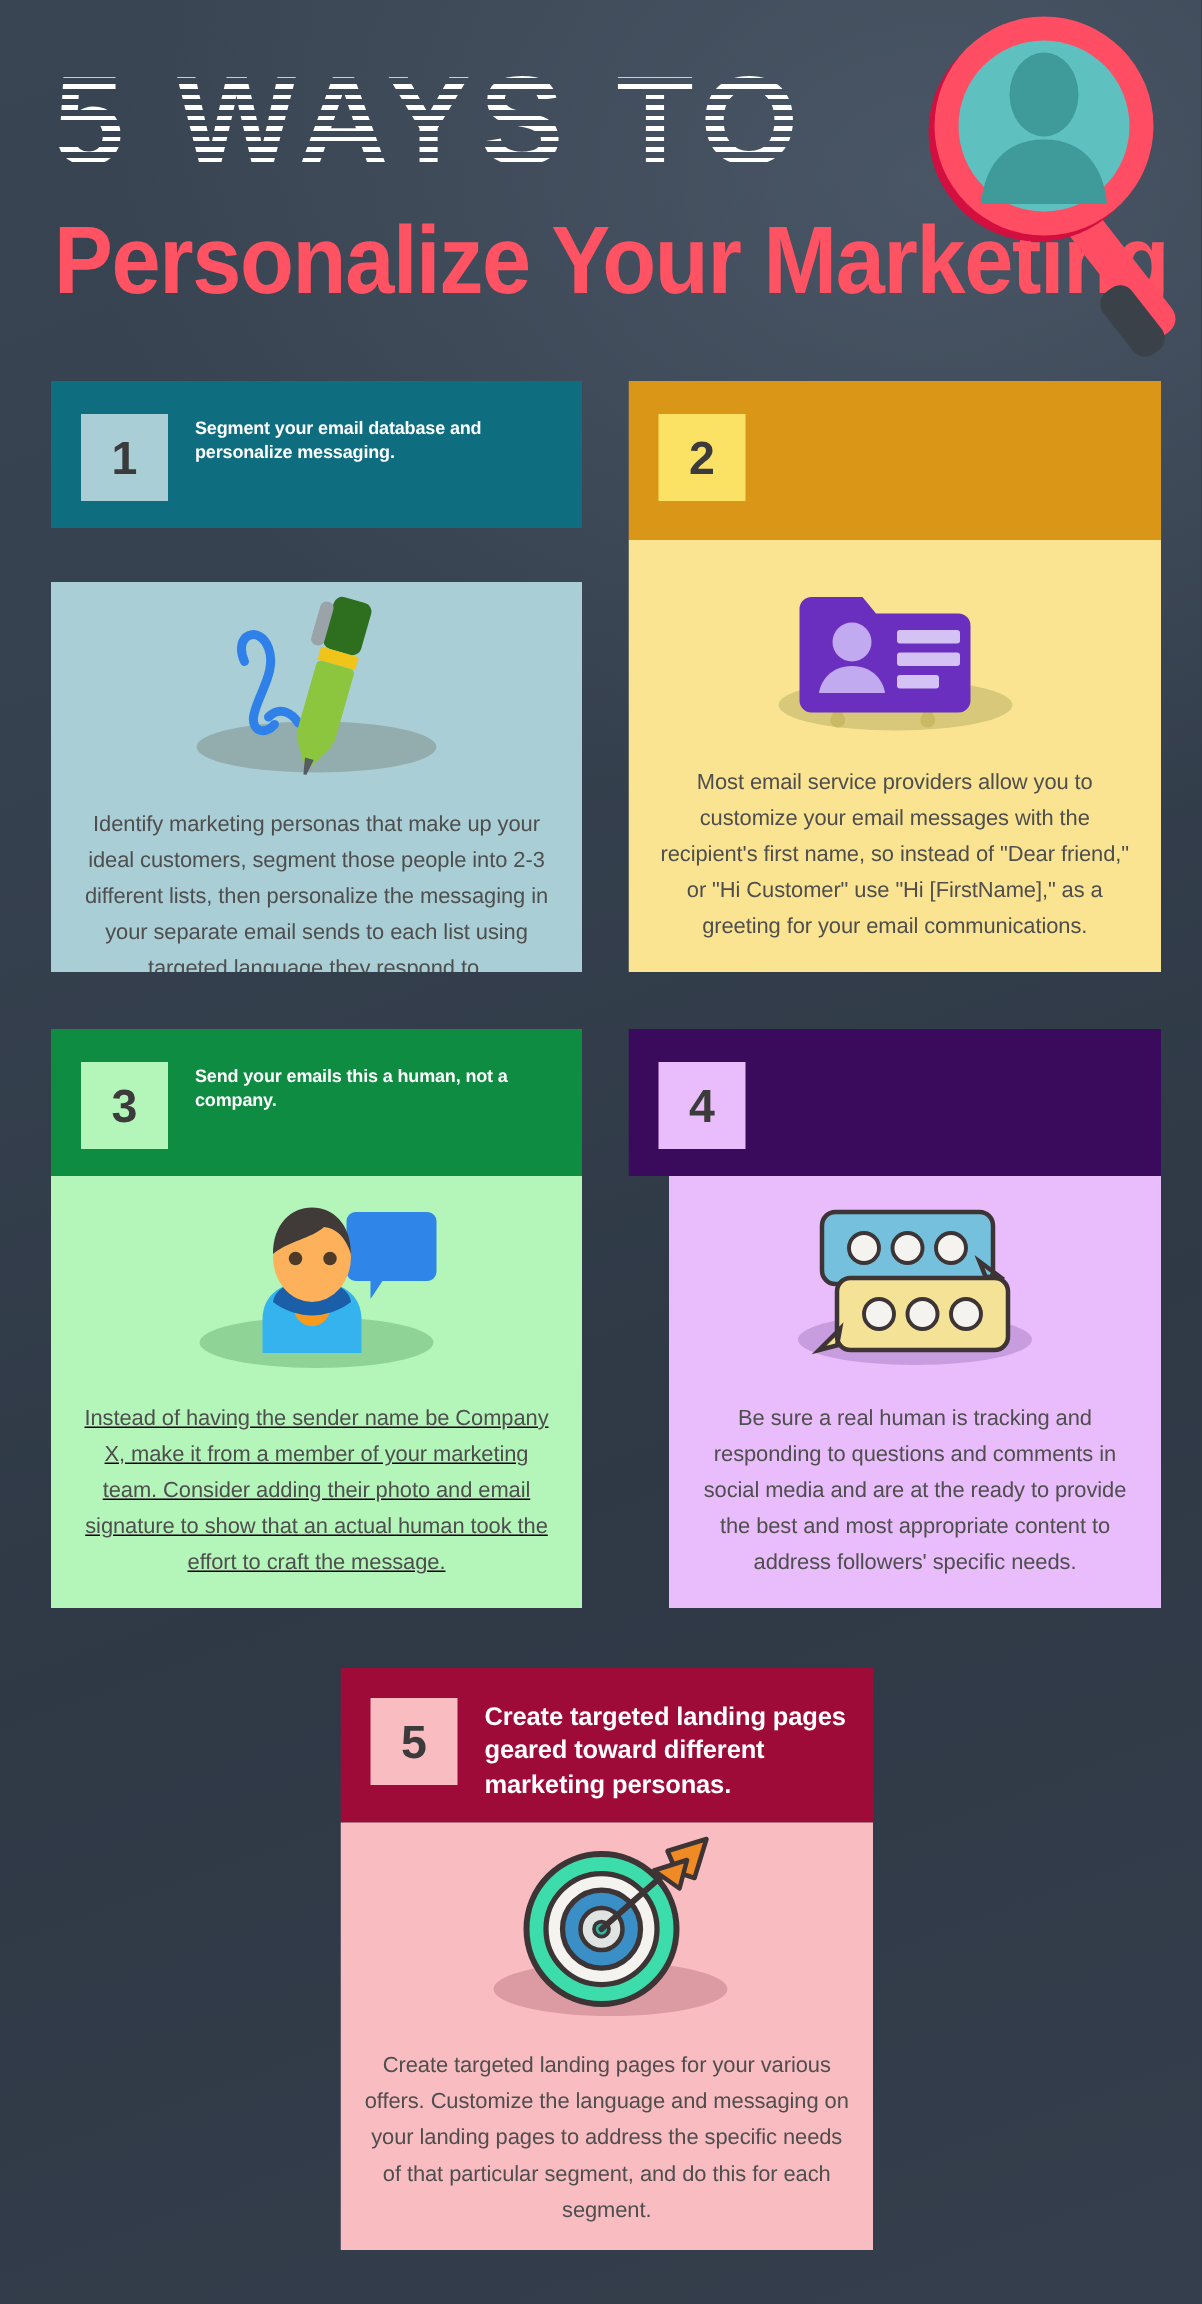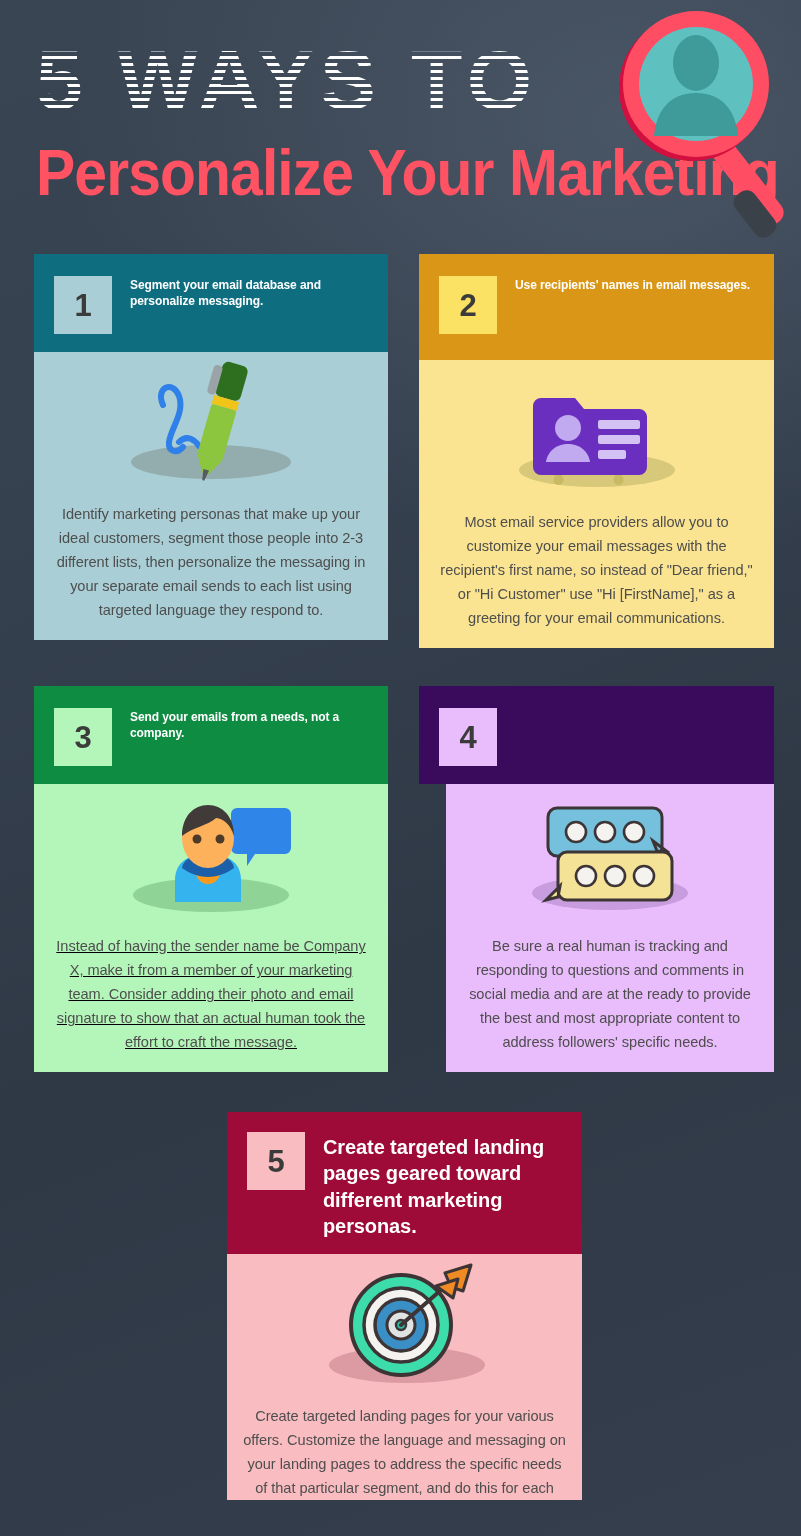--- a/index.html
+++ b/index.html
@@ -101,34 +101,34 @@
     letter-spacing:-.05px;
   }
 
   
   #card1 { left:34px;  top:254px;  width:354px; height:394px; }
   #card2 { left:419px; top:254px;  width:355px; height:394px; }
   #card3 { left:34px;  top:686px;  width:354px; height:388px; }
   #card4 { left:419px; top:686px;  width:355px; height:388px; }
   #card5 { left:227px; top:1112px; width:355px; height:388px; }
 
-  #card1 .card-head{ background:#0e6e80; } #card1 .card-body{ background:#a9ced5; }
+  #card1 .card-head{ background:#0e6e80; } #card1 .card-body{ background:#a9ced5;margin-top:36px; }
   #card1 .num-badge{ background:#a9ced5; }
   #card2 .card-head{ background:#da9717; } #card2 .card-body{ background:#fae491; }
   #card2 .num-badge{ background:#fbe164; }
   #card3 .card-head{ background:#0e8c42; } #card3 .card-body{ background:#b4f6b9;text-decoration:underline; }
   #card3 .num-badge{ background:#b4f6b9; }
   #card4 .card-head{ background:#3a0a5c; } #card4 .card-body{ background:#e9bcfb;margin-left:27px; }
   #card4 .num-badge{ background:#e9bcfb; }
   #card5 .card-head{ background:#9e0b38; } #card5 .card-body{ background:#f9bcc1; }
   #card5 .num-badge{ background:#f9bcc1; }
 
   #card2 .card-head { padding-bottom:26px; }
   #card5 .card-head { padding-top:20px; padding-bottom:14px; }
-  #card5 .head-title { font-size:20px; }
+  #card5 .head-title { font-size:17px; }
 
   svg { display:block; overflow:visible; }
 </style>
 </head>
 <body>
 
 <div id="poster">
 
   <div class="header">
     <div class="title-main">5 Ways to</div>
@@ -179,21 +179,20 @@
           </svg>
         </span>
       </div>
       <div class="body-text">Identify marketing personas that make up your ideal customers, segment those people into 2-3 different lists, then personalize the messaging in your separate email sends to each list using targeted language they respond to.</div>
     </div>
   </div>
 
   <div class="card" id="card2">
     <div class="card-head">
       <div class="num-badge">2</div>
-      <div class="head-title">Use recipients' names in email messages.</div>
     </div>
     <div class="card-body">
       <div class="art">
         <span>
           <svg width="200" height="130" viewBox="0 0 200 130">
             <ellipse cx="100" cy="100" rx="78" ry="17" fill="#d8c87a"></ellipse>
             <rect x="58" y="96" width="7" height="14" rx="3" fill="#c9b963"></rect>
             <circle cx="61.5" cy="110" r="5" fill="#c9b963"></circle>
             <rect x="118" y="96" width="7" height="14" rx="3" fill="#c9b963"></rect>
             <circle cx="121.5" cy="110" r="5" fill="#c9b963"></circle>
@@ -206,21 +205,21 @@
           </svg>
         </span>
       </div>
       <div class="body-text">Most email service providers allow you to customize your email messages with the recipient's first name, so instead of "Dear friend," or "Hi Customer" use "Hi [FirstName]," as a greeting for your email communications.</div>
     </div>
   </div>
 
   <div class="card" id="card3">
     <div class="card-head">
       <div class="num-badge">3</div>
-      <div class="head-title">Send your emails from a needs, not a company.</div>
+      <div class="head-title">Send your emails this a human, not a company.</div>
     </div>
     <div class="card-body">
       <div class="art">
         <span>
           <svg width="200" height="130" viewBox="0 0 200 130">
             <ellipse cx="100" cy="101" rx="78" ry="17" fill="#8fd396"></ellipse>
             <path d="M126 14 h48 a6 6 0 0 1 6 6 v34 a6 6 0 0 1 -6 6 h-30 l-8 12 v-12 h-10 a6 6 0 0 1 -6 -6 v-34 a6 6 0 0 1 6 -6 z" fill="#2f86e8"></path>
             <path d="M64 86 c0 -18 14 -26 33 -26 s33 8 33 26 v22 h-66 z" fill="#34b3ef"></path>
             <path d="M85 62 h24 v16 a12 12 0 0 1 -24 0 z" fill="#fb9b1e"></path>
             <path d="M97 60 c-16 0 -25 6 -26 14 c8 6 18 9 26 9 s18 -3 26 -9 c-1 -8 -10 -14 -26 -14 z" fill="#1b5fa8"></path>

